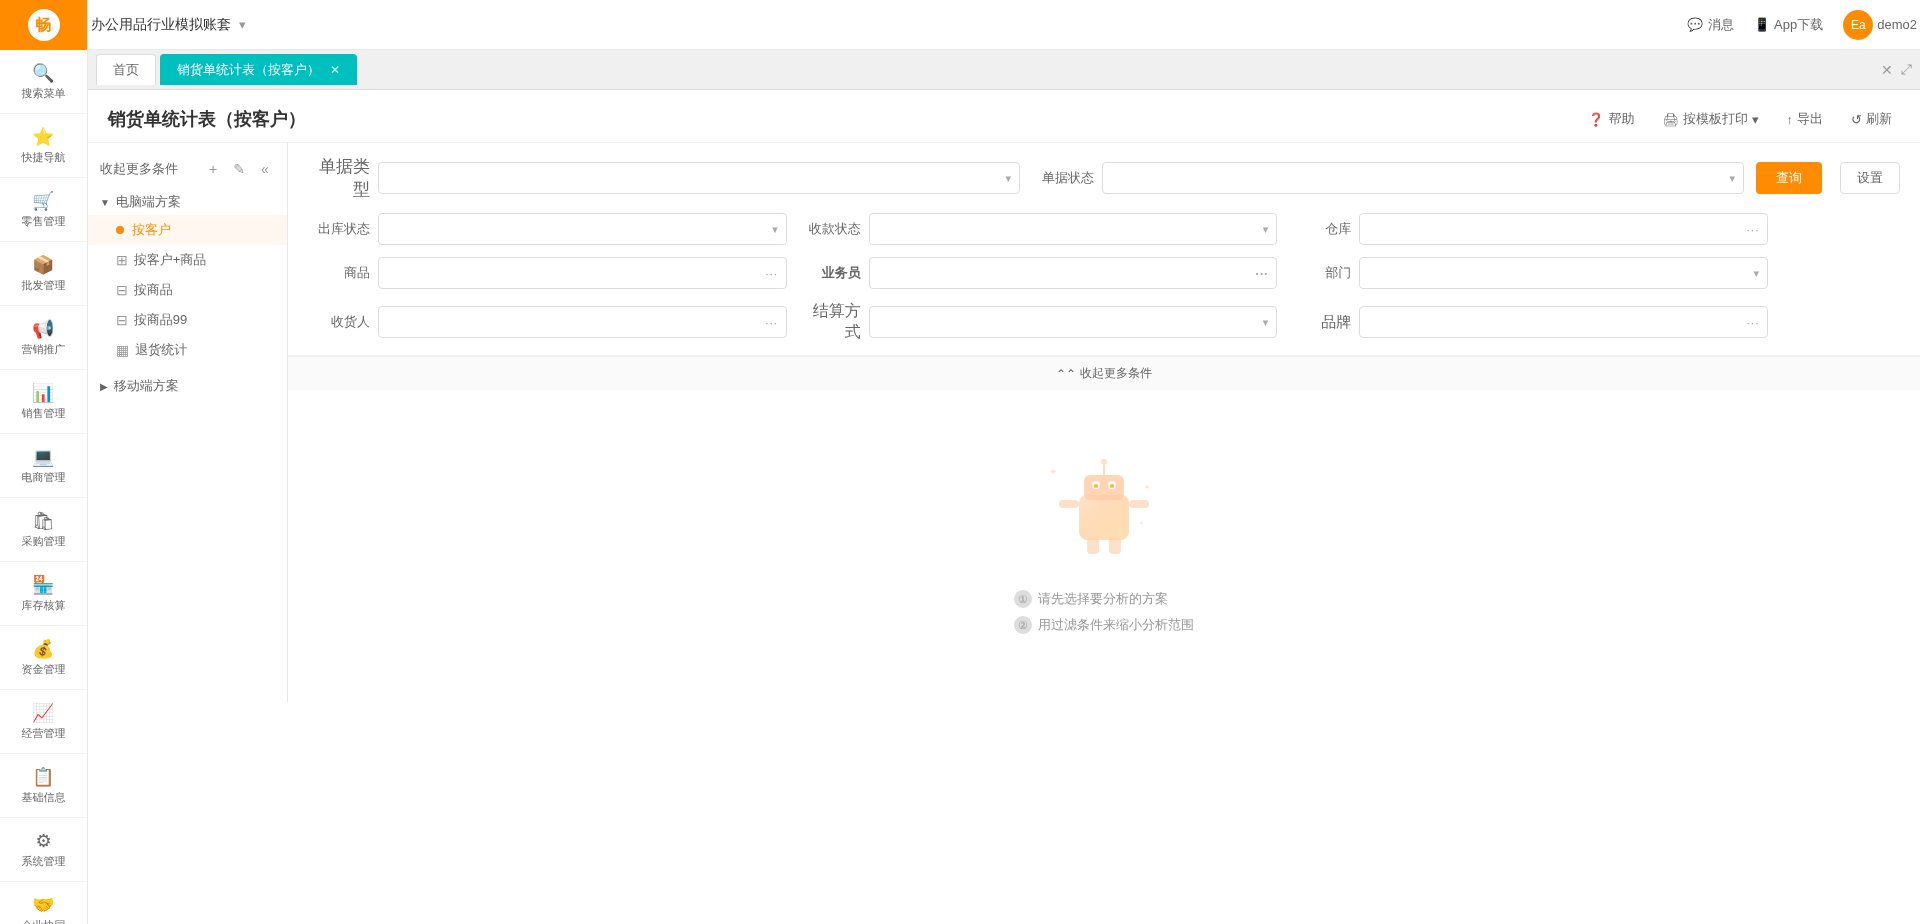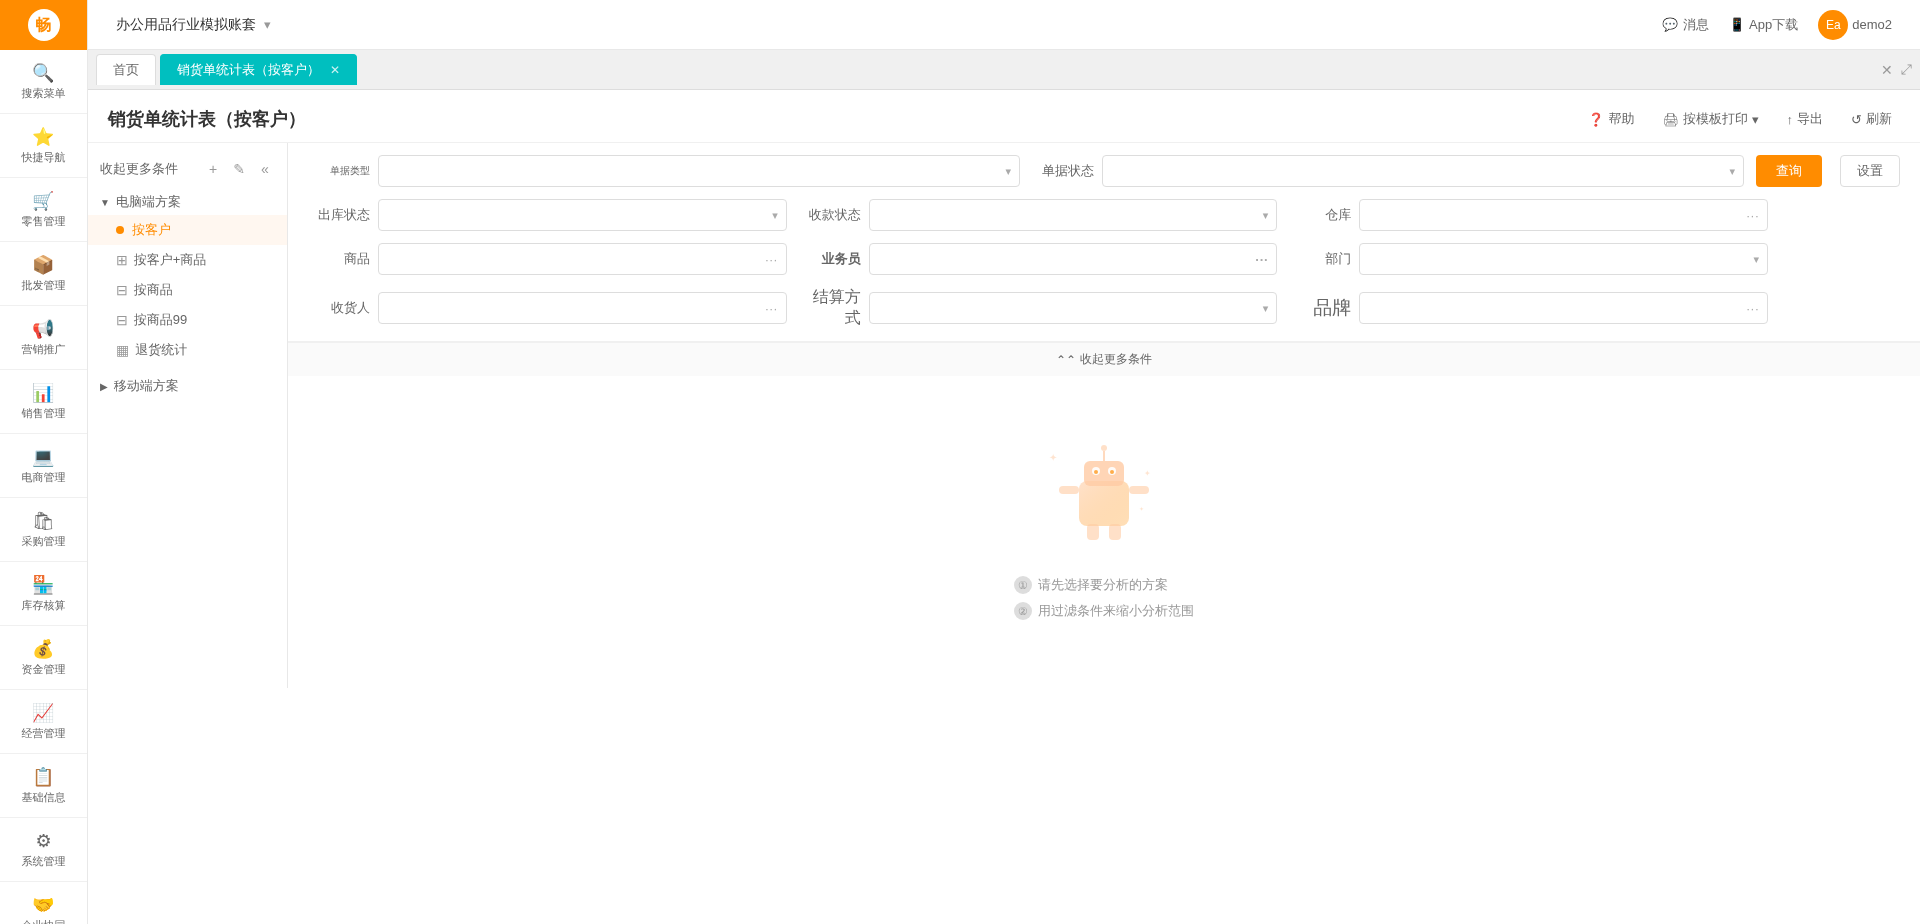--- a/index.html
+++ b/index.html
@@ -12,21 +12,21 @@
     .logo-icon span { color: #ff8c00; font-size: 16px; font-weight: bold; }
     .sidebar-menu { flex: 1; overflow-y: auto; }
     .sidebar-item { display: flex; flex-direction: column; align-items: center; justify-content: center; padding: 12px 4px; cursor: pointer; color: #666; border-bottom: 1px solid #f0f0f0; min-height: 52px; }
     .sidebar-item .s-icon { font-size: 18px; margin-bottom: 2px; }
     .sidebar-item .s-label { font-size: 11px; text-align: center; }
 
     
     .main-area { flex: 1; display: flex; flex-direction: column; overflow: hidden; }
 
     
-    .topbar { height: 50px; background: #fff; display: flex; align-items: center; justify-content: space-between; padding: 0 28px; border-bottom: 1px solid #e8e8e8; }
+    .topbar { height: 50px; background: #fff; display: flex; align-items: center; justify-content: space-between; padding: 0 3px; border-bottom: 1px solid #e8e8e8; }
     .topbar-left { display: flex; align-items: center; gap: 8px; }
     .topbar-title { font-size: 14px; color: #333; }
     .topbar-dropdown { width: 16px; height: 16px; color: #999; cursor: pointer; }
     .topbar-right { display: flex; align-items: center; gap: 20px; color: #666; font-size: 13px; }
     .topbar-right-item { display: flex; align-items: center; gap: 4px; cursor: pointer; }
     .avatar { width: 30px; height: 30px; border-radius: 50%; background: #ff8c00; display: flex; align-items: center; justify-content: center; color: white; font-size: 12px; }
 
     
     .tabbar { height: 40px; background: #f0f0f0; display: flex; align-items: center; padding: 0 8px; gap: 4px; border-bottom: 1px solid #ddd; }
     .tab { display: flex; align-items: center; gap: 6px; padding: 6px 16px; background: #fff; border-radius: 4px 4px 0 0; cursor: pointer; font-size: 13px; color: #666; border: 1px solid #ddd; border-bottom: none; }
@@ -258,21 +258,21 @@
           </div>
         </div>
       </div>
 
       <div class="right-panel">
 
         <div style="padding: 12px 20px; border-bottom: 1px solid #f0f0f0;">
 
           <div style="display:flex; align-items:center; margin-bottom:12px; gap:12px;">
             <div style="display:flex; align-items:center; flex:1;">
-              <span style="width:70px; text-align:right; padding-right:8px; color:#666; font-size:10px; flex-shrink:0;">单据类型</span>
+              <span style="width:70px; text-align:right; padding-right:8px; color:#666; font-size:17px; flex-shrink:0;">单据类型</span>
               <div class="filter-input" style="flex:1;">
                 <span class="placeholder"></span>
                 <span class="chevron">▾</span>
               </div>
             </div>
             <div style="display:flex; align-items:center; flex:1;">
               <span style="width:70px; text-align:right; padding-right:8px; color:#666; font-size:13px; flex-shrink:0;">单据状态</span>
               <div class="filter-input" style="flex:1;">
                 <span class="placeholder"></span>
                 <span class="chevron">▾</span>
@@ -343,21 +343,21 @@
               </div>
             </div>
             <div style="display:flex; align-items:center; flex:1;">
               <span style="width:70px; text-align:right; padding-right:8px; color:#666; font-size:16px; flex-shrink:0;">结算方式</span>
               <div class="filter-input" style="flex:1;">
                 <span class="placeholder"></span>
                 <span class="chevron">▾</span>
               </div>
             </div>
             <div style="display:flex; align-items:center; flex:1;">
-              <span style="width:70px; text-align:right; padding-right:8px; color:#666; font-size:19px; flex-shrink:0;">品牌</span>
+              <span style="width:70px; text-align:right; padding-right:8px; color:#666; font-size:15px; flex-shrink:0;">品牌</span>
               <div class="filter-input" style="flex:1;">
                 <span class="placeholder"></span>
                 <span class="dots">···</span>
               </div>
             </div>
             <div style="width:120px; flex-shrink:0;"></div>
           </div>
         </div>
 
         <div class="collapse-bar">

